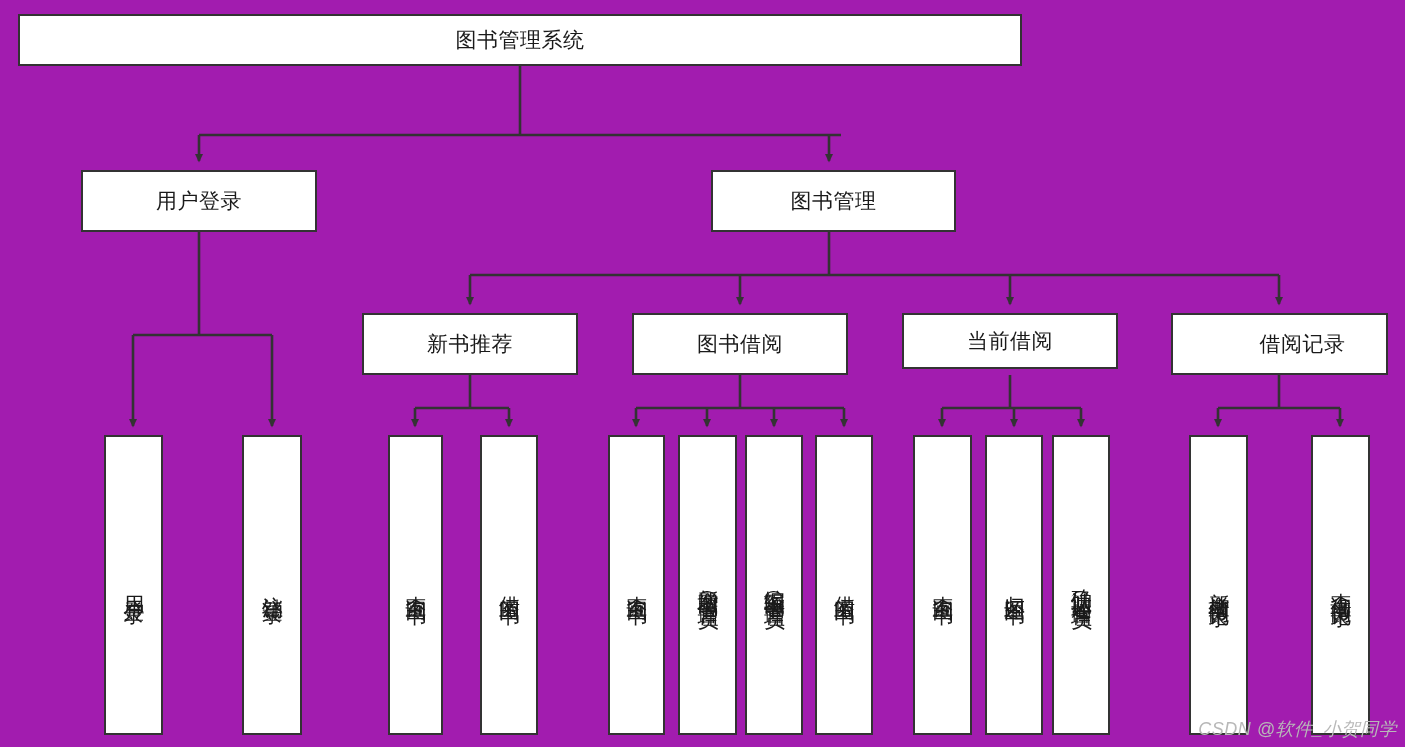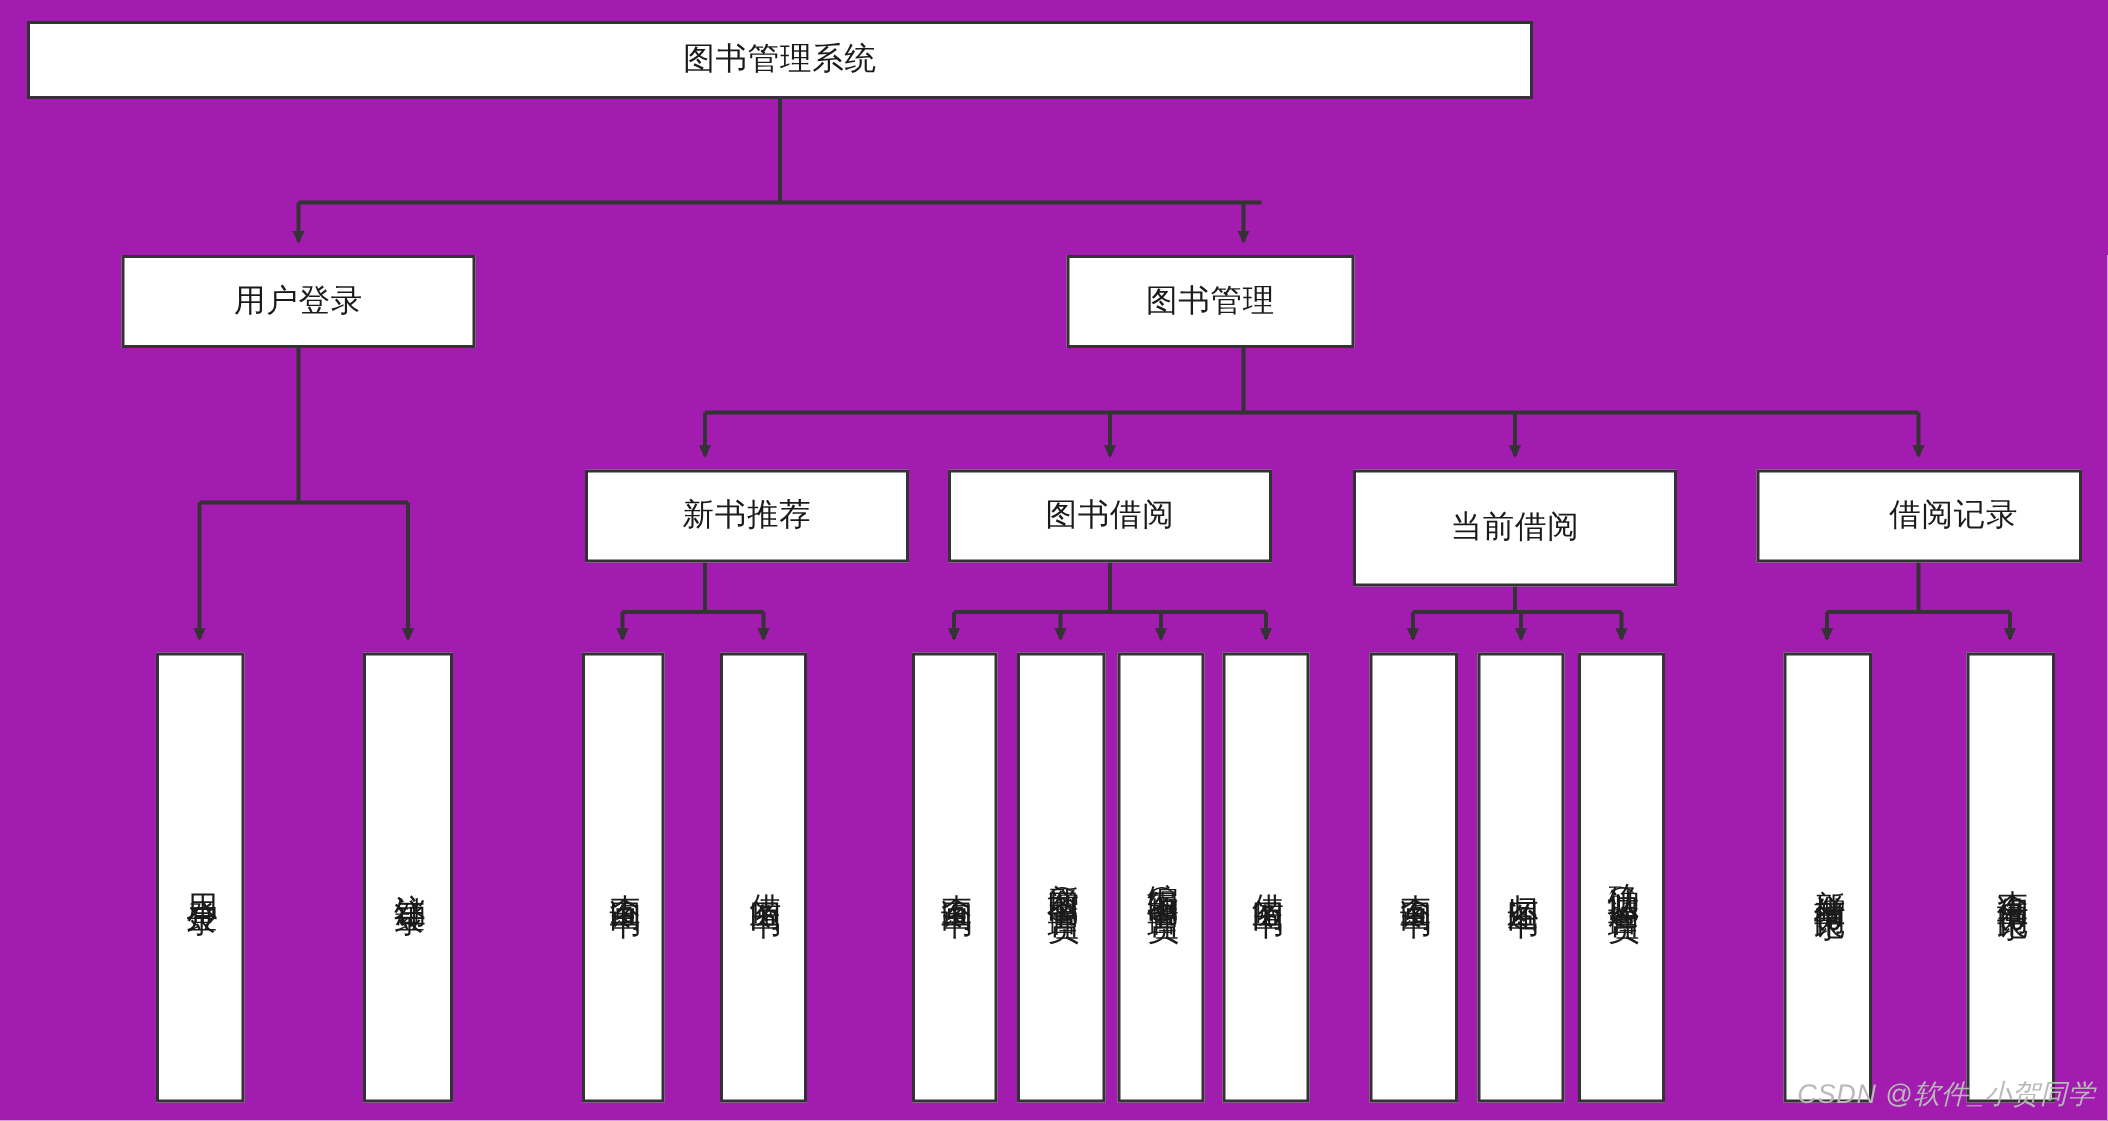--- a/index.html
+++ b/index.html
@@ -121,31 +121,31 @@
     </g>
   </svg>
 
   <div class="node h" style="left:18px;top:14px;width:1004px;height:52px;">
     <span class="node-label">图书管理系统</span>
   </div>
 
   <div class="node h" style="left:81px;top:170px;width:236px;height:62px;">
     <span class="node-label">用户登录</span>
   </div>
-  <div class="node h" style="left:711px;top:170px;width:192px;height:62px;">
+  <div class="node h" style="left:711px;top:170px;width:245px;height:62px;">
     <span class="node-label">图书管理</span>
   </div>
 
-  <div class="node h" style="left:362px;top:313px;width:216px;height:62px;margin-left:28px;">
+  <div class="node h" style="left:362px;top:313px;width:216px;height:62px;">
     <span class="node-label">新书推荐</span>
   </div>
   <div class="node h" style="left:632px;top:313px;width:216px;height:62px;justify-content:center;">
     <span class="node-label">图书借阅</span>
   </div>
-  <div class="node h" style="left:902px;top:313px;width:216px;height:78px;">
+  <div class="node h" style="left:902px;top:313px;width:216px;height:56px;">
     <span class="node-label">当前借阅</span>
   </div>
   <div class="node h" style="left:1171px;top:313px;width:217px;height:62px;padding-left:46px;">
     <span class="node-label">借阅记录</span>
   </div>
 
   <div class="node v" style="left:104px;top:435px;width:59px;height:300px;">
     <span class="node-label">用户登录</span>
   </div>
   <div class="node v" style="left:242px;top:435px;width:60px;height:300px;">

